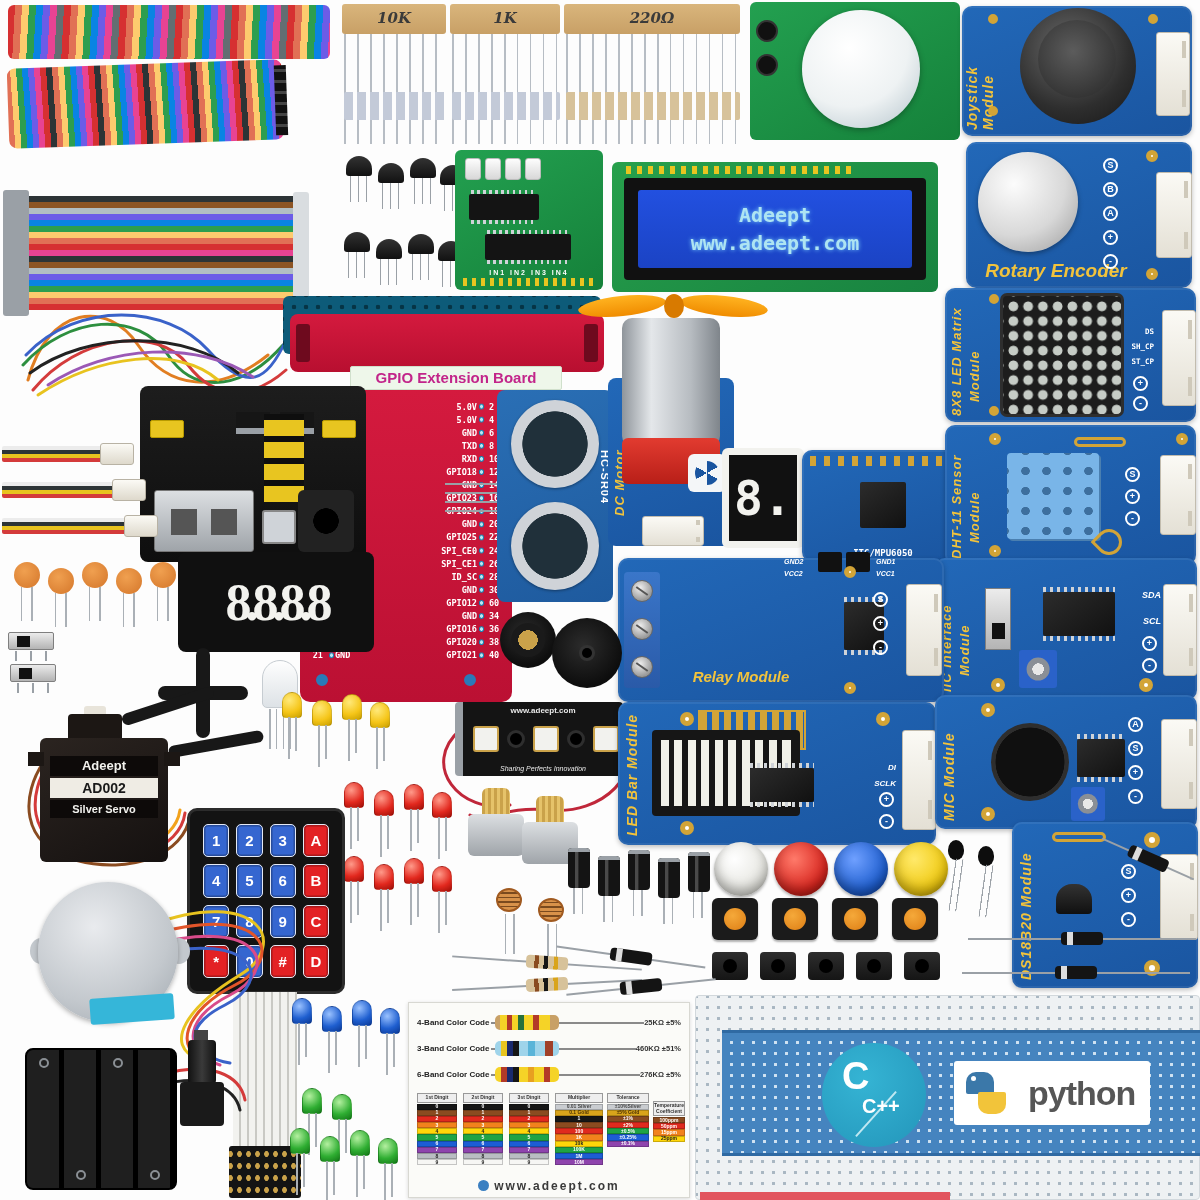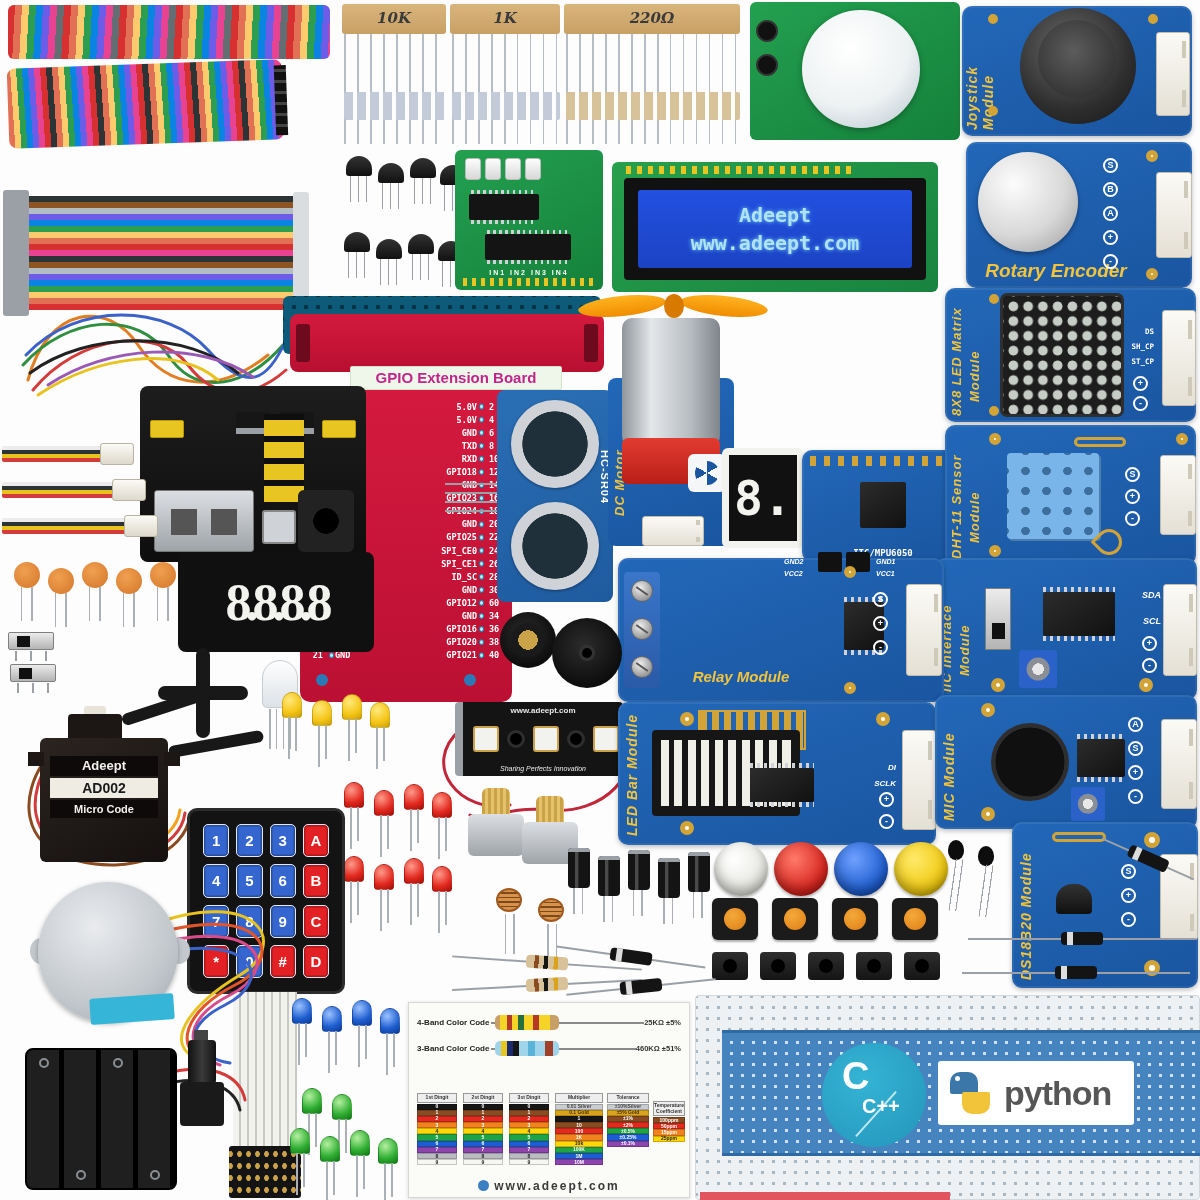--- a/index.html
+++ b/index.html
@@ -243,21 +243,21 @@
 .crow span{font-size:5px;font-weight:bold;line-height:5px}
 .cardfoot{position:absolute;left:0;bottom:4px;width:100%;text-align:center;font-weight:bold;font-size:12px;letter-spacing:2px;color:#3a3a3a}
 .cardfoot .logo{display:inline-block;width:11px;height:11px;border-radius:50%;background:#3a7fc1;vertical-align:-1px;margin-right:5px}
 
 .bb{left:695px;top:995px;width:505px;height:205px;background:#eef1f3;border:1px solid #d2d8dc;border-radius:4px;background-image:radial-gradient(#a9b7c2 1.4px,transparent 1.9px);background-size:11px 11px;background-position:6px 6px}
 .bbblue{position:absolute;left:26px;top:34px;width:479px;height:126px;background:#4584bf;border-top:3px solid #2f6aa3;border-bottom:3px solid #2f6aa3;background-image:radial-gradient(#cfe2f2 1.4px,transparent 1.9px);background-size:11px 11px;background-position:4px 4px}
 .cppcircle{position:absolute;left:100px;top:10px;width:104px;height:104px;border-radius:50%;background:radial-gradient(circle at 40% 35%,#35b4d4,#2395ba);color:#fff}
 .cppcircle .big{position:absolute;left:20px;top:12px;font-size:38px;font-weight:bold}
 .cppcircle .small{position:absolute;left:40px;top:52px;font-size:20px;font-weight:bold}
 .cppcircle:before{content:"";position:absolute;left:24px;top:70px;width:60px;height:2px;background:#bfe8f2;transform:rotate(-48deg)}
-.pybox{position:absolute;left:216px;top:28px;width:196px;height:64px;background:#fff;border-radius:3px;display:flex;align-items:center;padding:0 10px;gap:10px}
+.pybox{position:absolute;left:232px;top:28px;width:196px;height:64px;background:#fff;border-radius:3px;display:flex;align-items:center;padding:0 10px;gap:18px}
 .pyicon{position:relative;width:46px;height:46px}
 .pyicon .b{position:absolute;left:2px;top:2px;width:28px;height:22px;background:#3b78a9;border-radius:10px 10px 2px 2px}
 .pyicon .b:before{content:"";position:absolute;left:5px;top:4px;width:5px;height:5px;border-radius:50%;background:#fff}
 .pyicon .y{position:absolute;left:14px;top:22px;width:28px;height:22px;background:#f2c43a;border-radius:2px 2px 10px 10px}
 .pybox .t{font-size:34px;color:#565656;font-weight:bold;letter-spacing:-1px}
 .bbred{position:absolute;left:4px;top:196px;width:250px;height:8px;background:#e2555e}
 
 .horncross{position:absolute;width:14px;height:90px;background:#181818;border-radius:7px}
 .horncross:before{content:"";position:absolute;left:-38px;top:38px;width:90px;height:14px;background:#181818;border-radius:7px}
 .hornbar{position:absolute;width:96px;height:12px;background:#181818;border-radius:6px}
@@ -656,21 +656,21 @@
     <path d="M40,5 C20,40 20,80 65,92 S160,90 165,55" stroke="#f2a21c"></path>
   </svg>
   <div class="c servo">
     <div class="gear"></div>
     <div class="top"></div>
     <div class="body"></div>
     <div class="tab" style="left:0"></div>
     <div class="tab" style="right:0"></div>
     <div class="l1">Adeept</div>
     <div class="l2">AD002</div>
-    <div class="l3">Micro Code</div>
+    <div class="l3">Silver Servo</div>
   </div>
 
   <div class="pcb bar">
     <span class="vt" style="left:6px;top:10px;height:124px;font-size:14px">LED Bar Module</span>
     <div class="comb"></div>
     <div class="disp">
         <div class="segs"></div>
       </div>
     <div class="chip legs" style="right:122px;top:66px;width:64px;height:34px"></div>
     <div class="pins">
@@ -915,20 +915,25 @@
     <div class="bandrow">
       <span class="nm">4-Band Color Code</span>
       <div class="rglyph rg4"></div>
       <span class="val">25KΩ  ±5%</span>
     </div>
     <div class="bandrow">
       <span class="nm">3-Band Color Code</span>
       <div class="rglyph rg5"></div>
       <span class="val">460KΩ  ±51%</span>
     </div>
+    <div class="bandrow">
+      <span class="nm">6-Band Color Code</span>
+      <div class="rglyph rg6"></div>
+      <span class="val">276KΩ  ±5%</span>
+    </div>
     <div class="minitbl" style="left:8px;top:90px;width:40px">
       <div class="hd">1st Dingit</div>
       <div>
           <div class="crow" style="background: rgb(22, 22, 22); color: rgb(255, 255, 255);">
             <span>0</span>
           </div>
           <div class="crow" style="background: rgb(138, 75, 32); color: rgb(255, 255, 255);">
             <span>1</span>
           </div>
           <div class="crow" style="background: rgb(224, 42, 30); color: rgb(255, 255, 255);">

